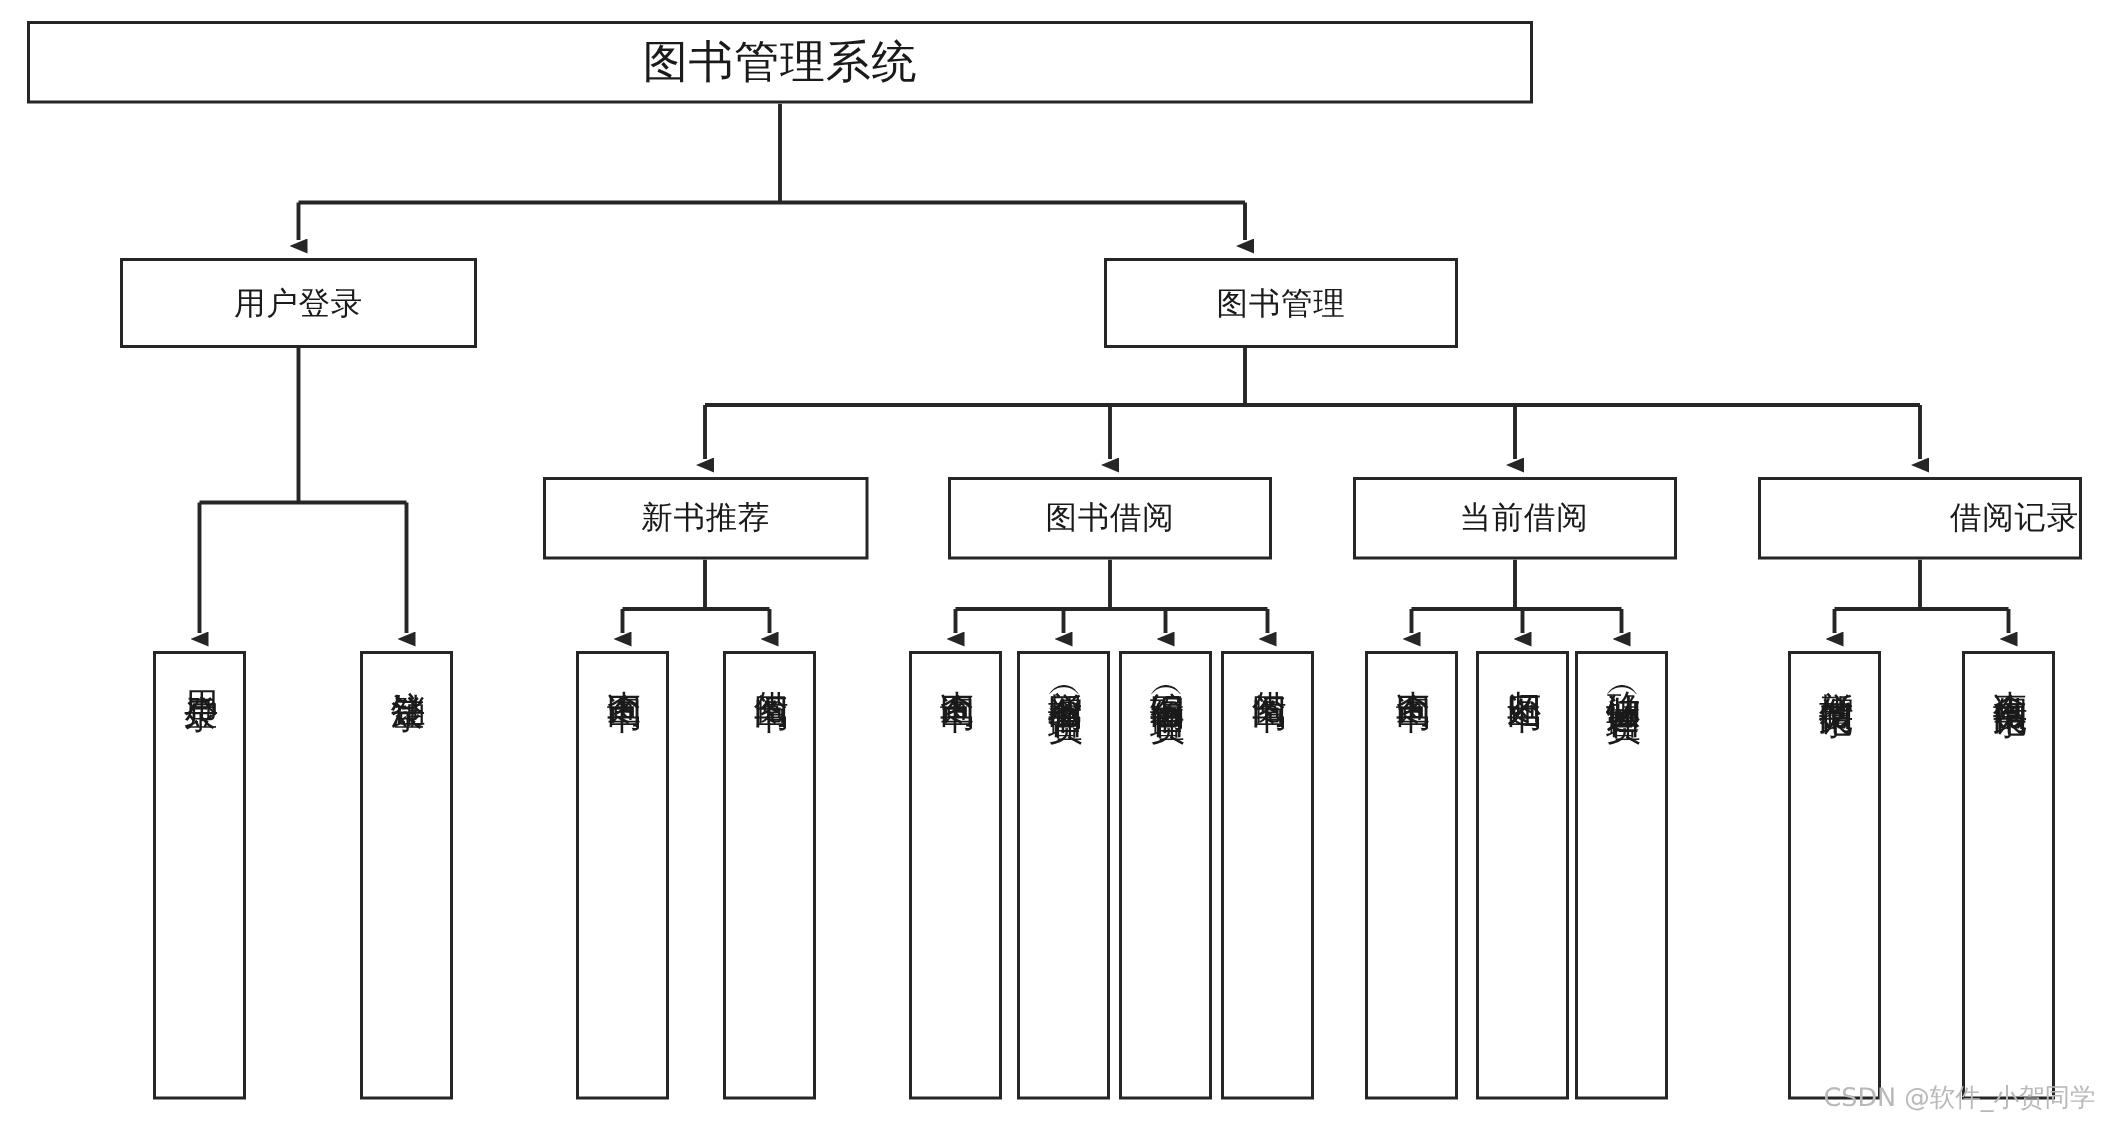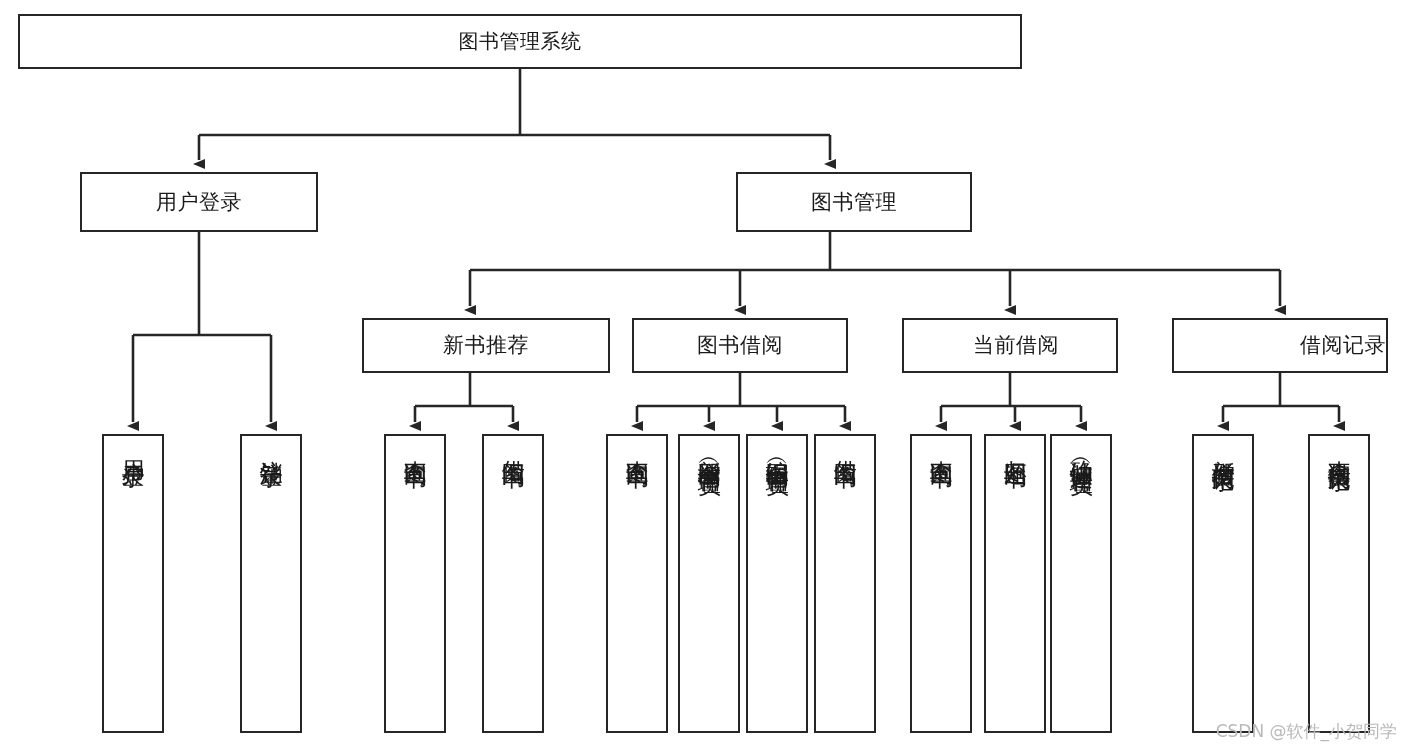--- a/index.html
+++ b/index.html
@@ -41,21 +41,21 @@
     display: block;
     text-align: center;
     line-height: 1.18;
     letter-spacing: 0.5px;
   }
   .node.horiz .label {
     writing-mode: horizontal-tb;
     font-size: 21px;
   }
   .node.root .label {
-    font-size: 20px;
+    font-size: 30px;
   }
   .node.vert {
     align-items: flex-start;
     justify-content: center;
     padding-top: 6px;
   }
   .node.vert .label {
     writing-mode: vertical-rl;
     text-orientation: upright;
     font-size: 23px;
@@ -125,21 +125,21 @@
   <div id="node-layer">
       <div class="node horiz root" style="left: 18px; top: 14px; width: 1004px; height: 55px;">
         <span class="label">图书管理系统</span>
       </div>
       <div class="node horiz" style="left: 80px; top: 172px; width: 238px; height: 60px;">
         <span class="label">用户登录</span>
       </div>
       <div class="node horiz" style="left: 712px; top: 172px; width: 236px; height: 60px; margin-left: 24px;">
         <span class="label">图书管理</span>
       </div>
-      <div class="node horiz" style="left: 362px; top: 318px; width: 248px; height: 55px;">
+      <div class="node horiz" style="left: 362px; top: 318px; width: 217px; height: 55px;">
         <span class="label">新书推荐</span>
       </div>
       <div class="node horiz" style="left: 632px; top: 318px; width: 216px; height: 55px;">
         <span class="label">图书借阅</span>
       </div>
       <div class="node horiz" style="left: 902px; top: 318px; width: 216px; height: 55px; padding-left: 12px;">
         <span class="label">当前借阅</span>
       </div>
       <div class="node horiz" style="left: 1172px; top: 318px; width: 216px; height: 55px; justify-content: flex-end;">
         <span class="label">借阅记录</span>

